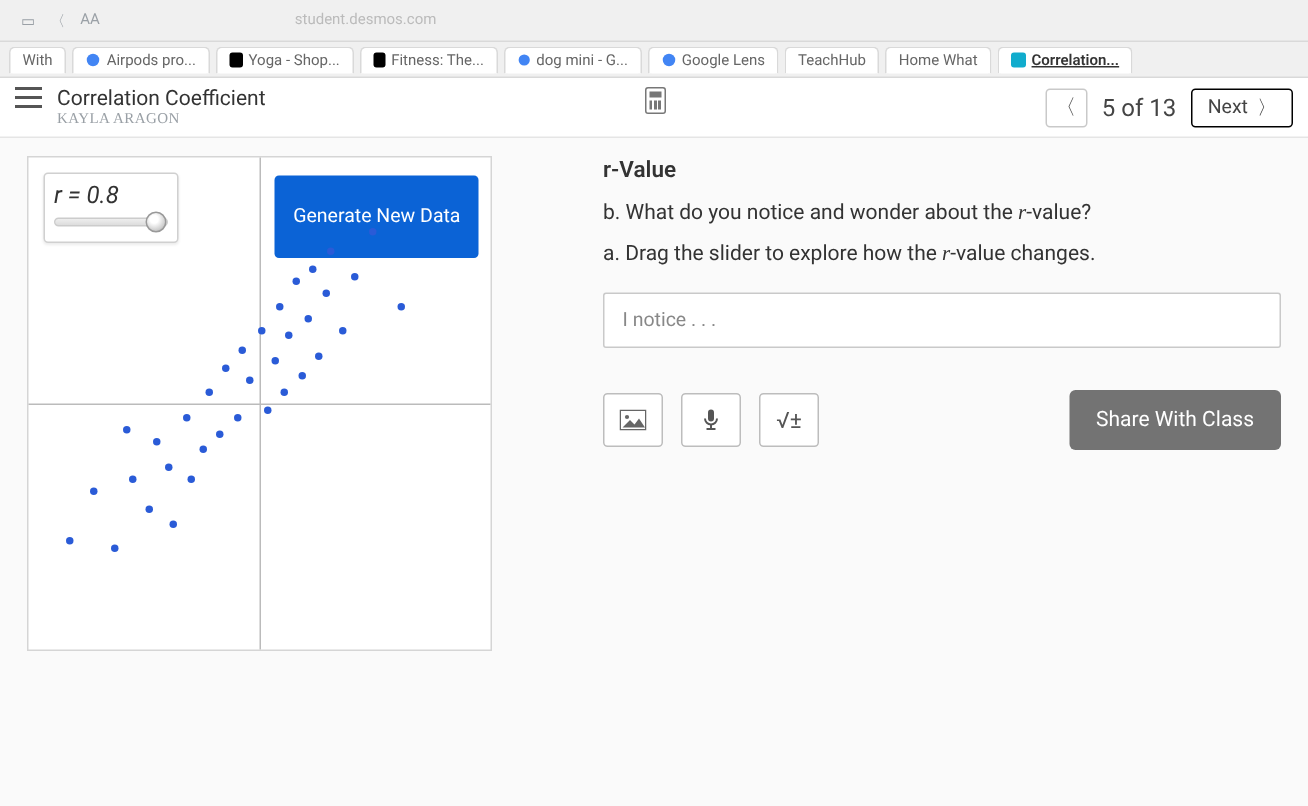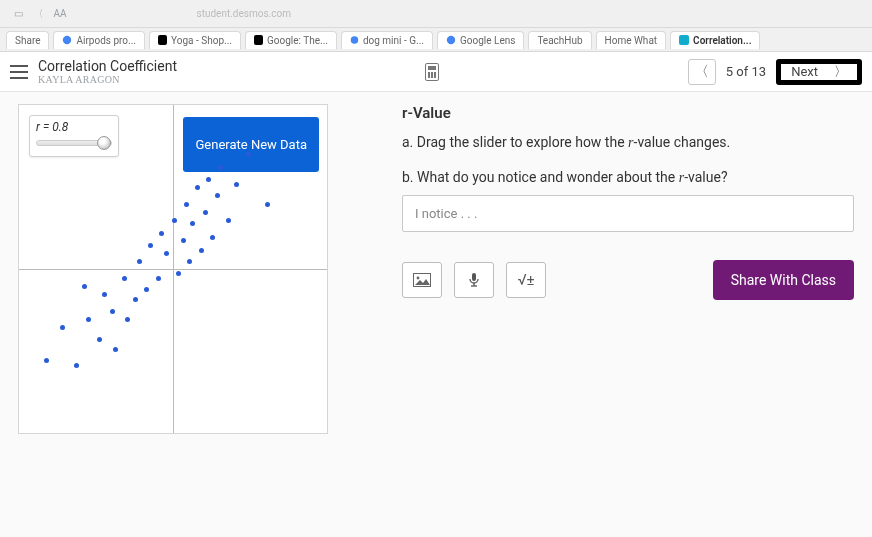--- a/index.html
+++ b/index.html
@@ -2,97 +2,97 @@
 <html><head>
 <meta charset="utf-8">
 <style>
   * { box-sizing: border-box; margin: 0; padding: 0; font-family: -apple-system, BlinkMacSystemFont, "Segoe UI", Roboto, Helvetica, Arial, sans-serif; }
   body { width: 872px; height: 537px; background: #fafafa; overflow: hidden; }
 
   
   .tabstrip { display: flex; align-items: center; height: 28px; padding: 0 6px; gap: 4px; background: #f0f0f0; border-bottom: 1px solid #d9d9d9; font-size: 10px; color: #666; }
   .addrleft { display:flex; align-items:center; gap:10px; padding:0 8px; color:#9aa0a6; }
   .tab { background: #fff; border: 1px solid #d9d9d9; border-bottom: none; padding: 3px 8px; border-radius: 4px 4px 0 0; white-space: nowrap; overflow: hidden; text-overflow: ellipsis; max-width: 92px; cursor:pointer; display:flex; align-items:center; gap:4px;}
-  .tab.active { font-weight: 600; color:#333; }
+  .tab.active { font-weight: 600; color:#333;text-decoration:underline; }
   .g-icon { width:10px;height:10px; }
 
   
-  .pageheader { display:flex; align-items:center; padding: 6px 10px; border-bottom:1px solid #e5e5e5; background:#fff; }
+  .pageheader { display:flex; padding: 6px 10px; border-bottom:1px solid #e5e5e5; background:#fff; }
   .hamburger { width:18px; height:14px; display:flex; flex-direction:column; justify-content:space-between; margin-right:10px; cursor:pointer;}
   .hamburger span{ display:block; height:2px; background:#555; }
   .titlewrap { flex: 0 0 auto; }
   .titlewrap .title { font-size:14px; color:#333; }
   .titlewrap .subtitle { font-size:10px; color:#9aa0a6; letter-spacing:.3px;font-family:Liberation Serif, serif; }
   .headermiddle { flex:1; display:flex; justify-content:center; }
   .calc-icon { width:14px; height:18px; border:1.5px solid #777; border-radius:2px; position:relative; cursor:pointer;}
   .calc-icon::before{content:"";position:absolute;top:2px;left:2px;right:2px;height:4px;background:#777;}
   .calc-icon::after{content:"";position:absolute;bottom:2px;left:2px;right:2px;height:6px;background:repeating-linear-gradient(90deg,#777 0 2px,transparent 2px 3px);}
   .nav { display:flex; align-items:center; gap:6px; margin-left:auto; }
   .navbtn { border:1px solid #c9c9c9; background:#fff; width:28px; height:26px; border-radius:3px; display:flex; align-items:center; justify-content:center; cursor:pointer; font-size:14px; color:#555;}
-  .navcount { font-size:13px; color:#444; padding:0 4px;}
-  .navnext { border:5px solid #000000; background:#fff; height:26px; padding:0 10px; border-radius:3px; display:flex; align-items:center; gap:16px; cursor:pointer; font-size:13px; color:#444;}
+  .navcount { font-size:16px; color:#444; padding:0 4px;}
+  .navnext { border:1px solid #000000; background:#fff; height:26px; padding:0 10px; border-radius:3px; display:flex; align-items:center; gap:6px; cursor:pointer; font-size:13px; color:#444;}
 
   
   .content { display:flex; padding: 12px 18px; gap: 22px; }
 
   
   .chartcol { width: 330px; }
   .chartwrap { width: 310px; height: 330px; border:1px solid #d5d5d5; position:relative; background:#fff; }
   .axis-h { position:absolute; left:0; right:0; top:50%; border-top:1px solid #bbb; }
   .axis-v { position:absolute; top:0; bottom:0; left:50%; border-left:1px solid #bbb; }
   .slidebox { position:absolute; top:10px; left:10px; width:90px; border:1px solid #d0d0d0; border-radius:3px; background:#fff; padding:4px 6px 10px; box-shadow:0 1px 2px rgba(0,0,0,.08);}
-  .slidelabel { font-size:12px; font-style:italic; color:#333; }
+  .slidelabel { font-size:16px; font-style:italic; color:#333; }
   .slidetrack { margin-top:6px; height:6px; background:linear-gradient(#eee,#ddd); border:1px solid #ccc; border-radius:3px; position:relative;}
   .slidethumb { position:absolute; top:-5px; width:14px; height:14px; border-radius:50%; background:radial-gradient(circle at 40% 35%, #fff 0 25%, #ccc 70%, #999 100%); border:1px solid #999; cursor:grab;}
   .genbtn-wrap{ position:absolute; top:12px; right:8px;}
   .genbtn2 { padding:20px 12px; background:#0b63d6; color:#fff; border:none; border-radius:3px; font-size:13px; cursor:pointer;}
   .scatter { position:absolute; inset:0; }
   .pt { position:absolute; width:5px; height:5px; background:#2a5bd7; border-radius:50%; }
 
   
   .textcol { flex:1; max-width: 460px; margin-left: 32px; }
   .textcol h3 { font-size:15px; font-weight:600; margin-bottom:10px; color:#333;}
   .para { font-size:14px; color:#333; line-height:1.45; margin-bottom:14px;}
   .ital { font-style:italic; font-family: Georgia, 'Times New Roman', serif;}
   .responsebox { border:1px solid #c9c9c9; background:#fff; border-radius:2px; padding:0; margin-top:6px;}
   .responsebox .rb-line { padding:10px 12px; font-size:13px; color:#888; }
   .responsebox .rb-line + .rb-line { border-top: none; padding-top:6px;}
   .toolbar { display:flex; align-items:center; gap:12px; padding:10px 0 0; margin-top:18px;}
   .tbtn { width:40px; height:36px; border:1.5px solid #bdbdbd; border-radius:3px; background:#fff; display:flex; align-items:center; justify-content:center; cursor:pointer; color:#555; font-size:15px;}
-  .sharebtn { margin-left:auto; padding:12px 18px; background:#701a75; color:#fff; border:none; border-radius:4px; font-size:14px; cursor:pointer;}
+  .sharebtn { margin-left:auto; padding:12px 18px; background:#737373; color:#fff; border:none; border-radius:4px; font-size:14px; cursor:pointer;}
   .mic { width:12px;height:16px; }
 </style>
 </head>
 <body>
 
 <div class="tabstrip">
   <div class="addrleft">
     <span>▭</span>
     <span>〈</span>
     <span>AA</span>
     <span style="margin-left:120px;color:#bbb">student.desmos.com</span>
   </div>
 </div>
 <div class="tabstrip" style="height:24px">
   <div class="tab">
-      <span>Share</span>
+      <span>With</span>
     </div>
   <div class="tab">
     <svg class="g-icon" viewBox="0 0 24 24">
         <circle cx="12" cy="12" r="10" fill="#4285F4"></circle>
       </svg>
     <span>Airpods pro...</span>
   </div>
   <div class="tab">
     <span style="width:10px;height:10px;background:#000;border-radius:2px;display:inline-block"></span>
     <span>Yoga - Shop...</span>
   </div>
   <div class="tab">
     <span style="width:10px;height:10px;background:#000;border-radius:2px;display:inline-block"></span>
-    <span>Google: The...</span>
+    <span>Fitness: The...</span>
   </div>
   <div class="tab">
     <svg class="g-icon" viewBox="0 0 24 24">
         <circle cx="12" cy="12" r="10" fill="#4285F4"></circle>
       </svg>
     <span>dog mini - G...</span>
   </div>
   <div class="tab">
     <svg class="g-icon" viewBox="0 0 24 24">
         <circle cx="12" cy="12" r="10" fill="#4285F4"></circle>
@@ -189,26 +189,26 @@
           <div class="pt" style="left: 226.9px; top: 47px;"></div>
           <div class="pt" style="left: 245.5px; top: 96.5px;"></div>
         </div>
     </div>
   </div>
 
   <div class="textcol">
     <h3>r-Value</h3>
 
 
+    <p class="para" style="margin-bottom:6px">
+      <span>b. What do you notice and wonder about the </span><span class="ital">r</span><span>-value?</span>
+    </p>
+
     <p class="para">
       <span>a. Drag the slider to explore how the </span><span class="ital">r</span><span>-value changes.</span>
-    </p>
-
-    <p class="para" style="margin-bottom:6px">
-      <span>b. What do you notice and wonder about the </span><span class="ital">r</span><span>-value?</span>
     </p>
 
     <div class="responsebox">
       <div class="rb-line">I notice . . .</div>
     </div>
 
     <div class="toolbar">
       <div class="tbtn">
         <svg width="18" height="14" viewBox="0 0 18 14">
             <rect x="0.5" y="0.5" width="17" height="13" fill="none" stroke="#666"></rect>

